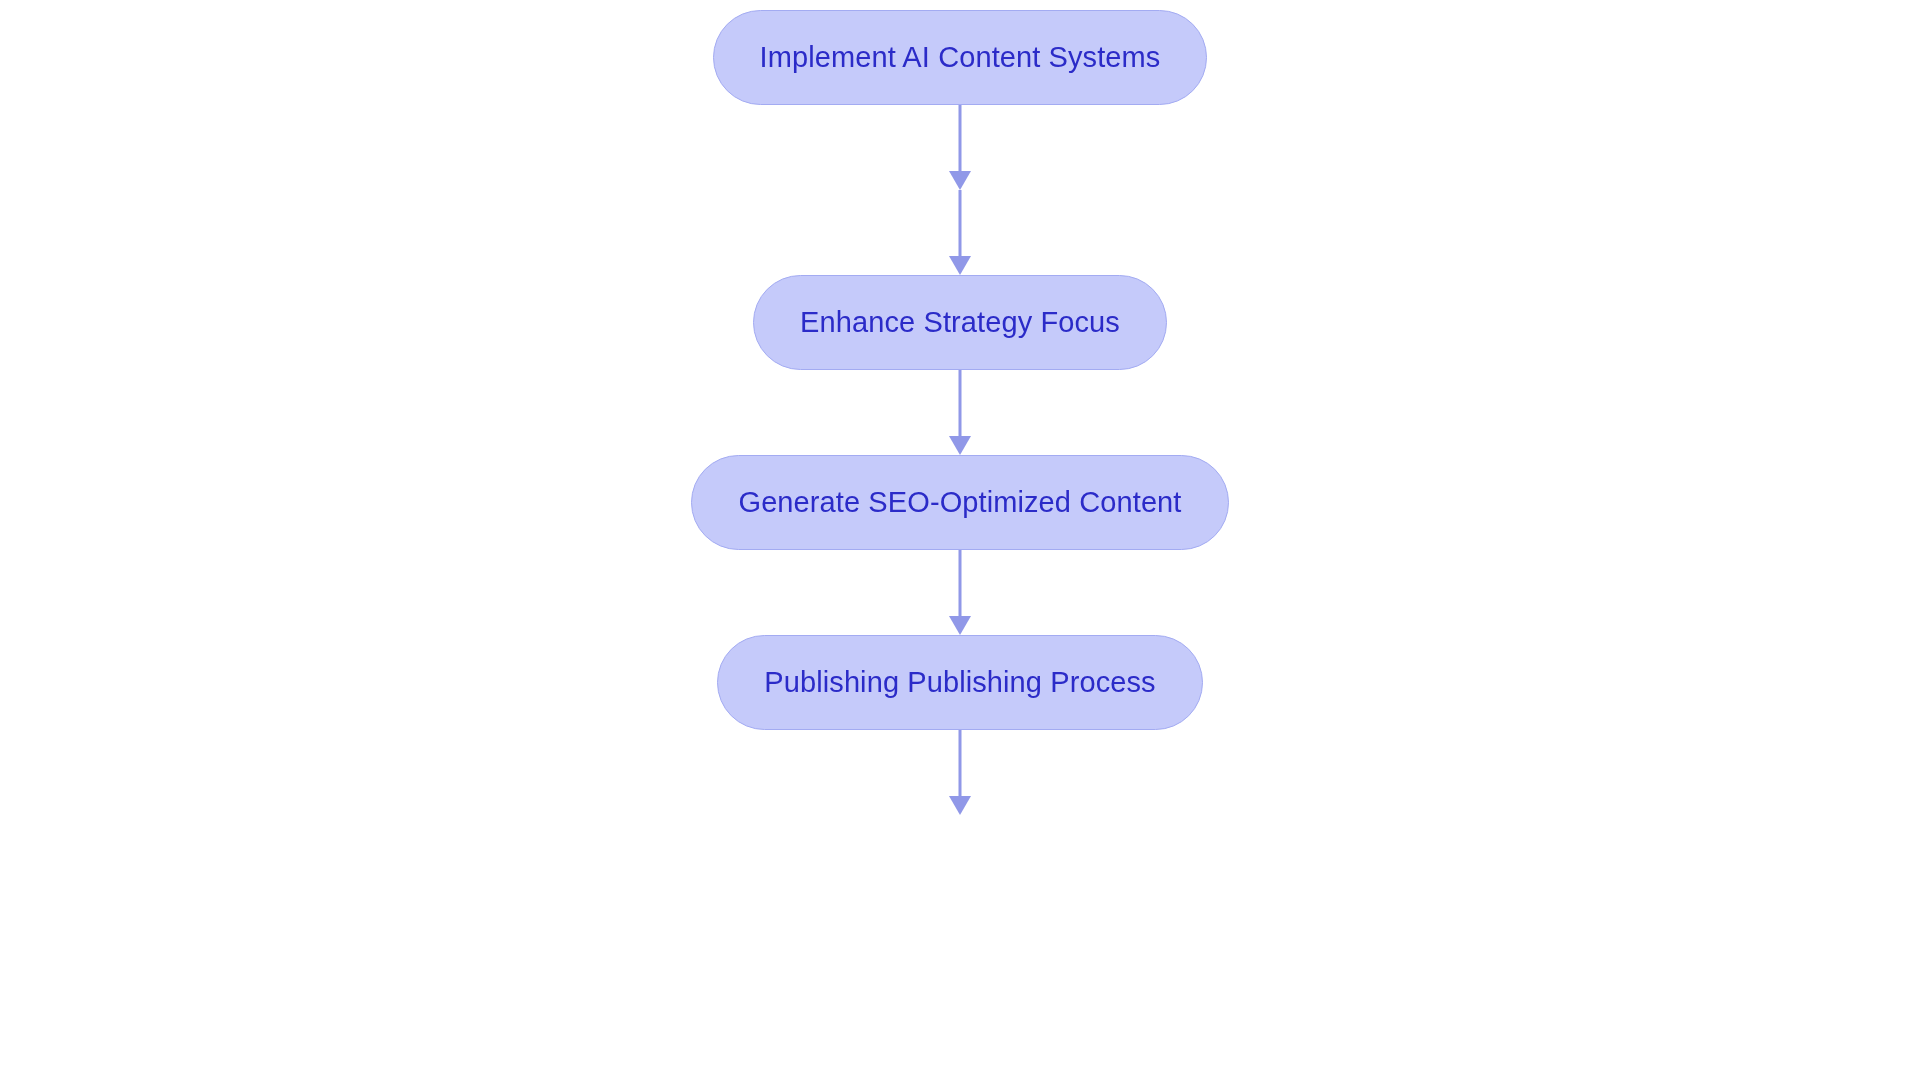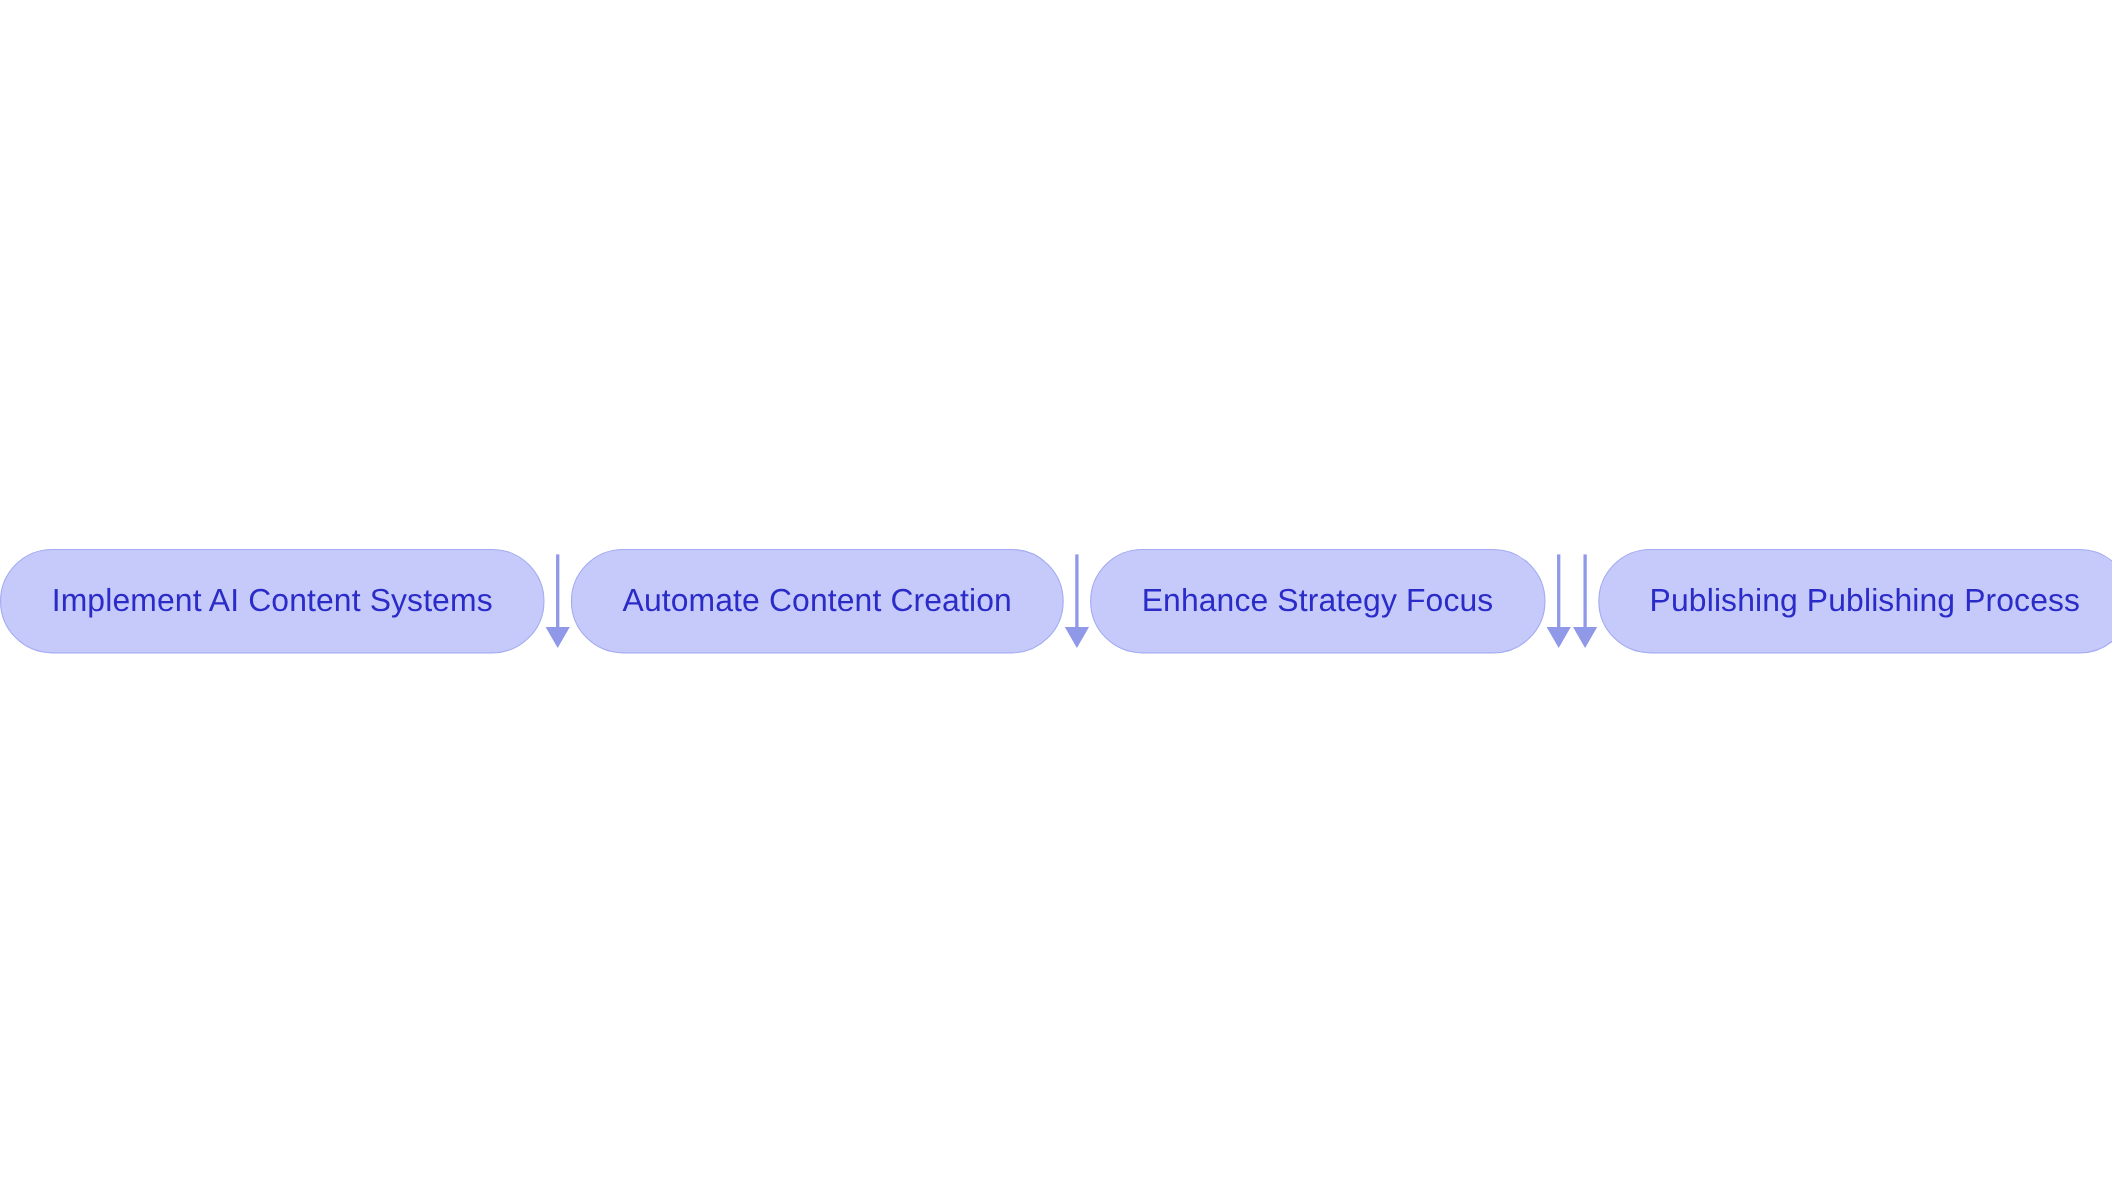--- a/index.html
+++ b/index.html
@@ -12,21 +12,21 @@
     height: 1083px;
     overflow: hidden;
     font-family: "Liberation Sans", sans-serif;
   }
 
   #flowchart {
     position: relative;
     width: 1920px;
     height: 1083px;
     display: flex;
-    flex-direction: row;
+    flex-direction: column;
     align-items: center;
     justify-content: flex-start;
     padding-top: 10px;
     box-sizing: border-box;
     text-align: center;
   }
 
   .node {
     box-sizing: border-box;
     height: 95px;
@@ -79,38 +79,38 @@
 
   <div class="node">
     <span>Implement AI Content Systems</span>
   </div>
 
   <div class="connector">
     <div class="line"></div>
     <div class="head"></div>
   </div>
 
-  <div class="node">
-    <span>Automate Content Creation</span>
-  </div>
 
   <div class="connector">
     <div class="line"></div>
     <div class="head"></div>
   </div>
 
   <div class="node">
     <span>Enhance Strategy Focus</span>
   </div>
 
   <div class="connector">
     <div class="line"></div>
     <div class="head"></div>
   </div>
 
+  <div class="node">
+    <span>Generate SEO-Optimized Content</span>
+  </div>
 
   <div class="connector">
     <div class="line"></div>
     <div class="head"></div>
   </div>
 
   <div class="node">
     <span>Publishing Publishing Process</span>
   </div>
 

